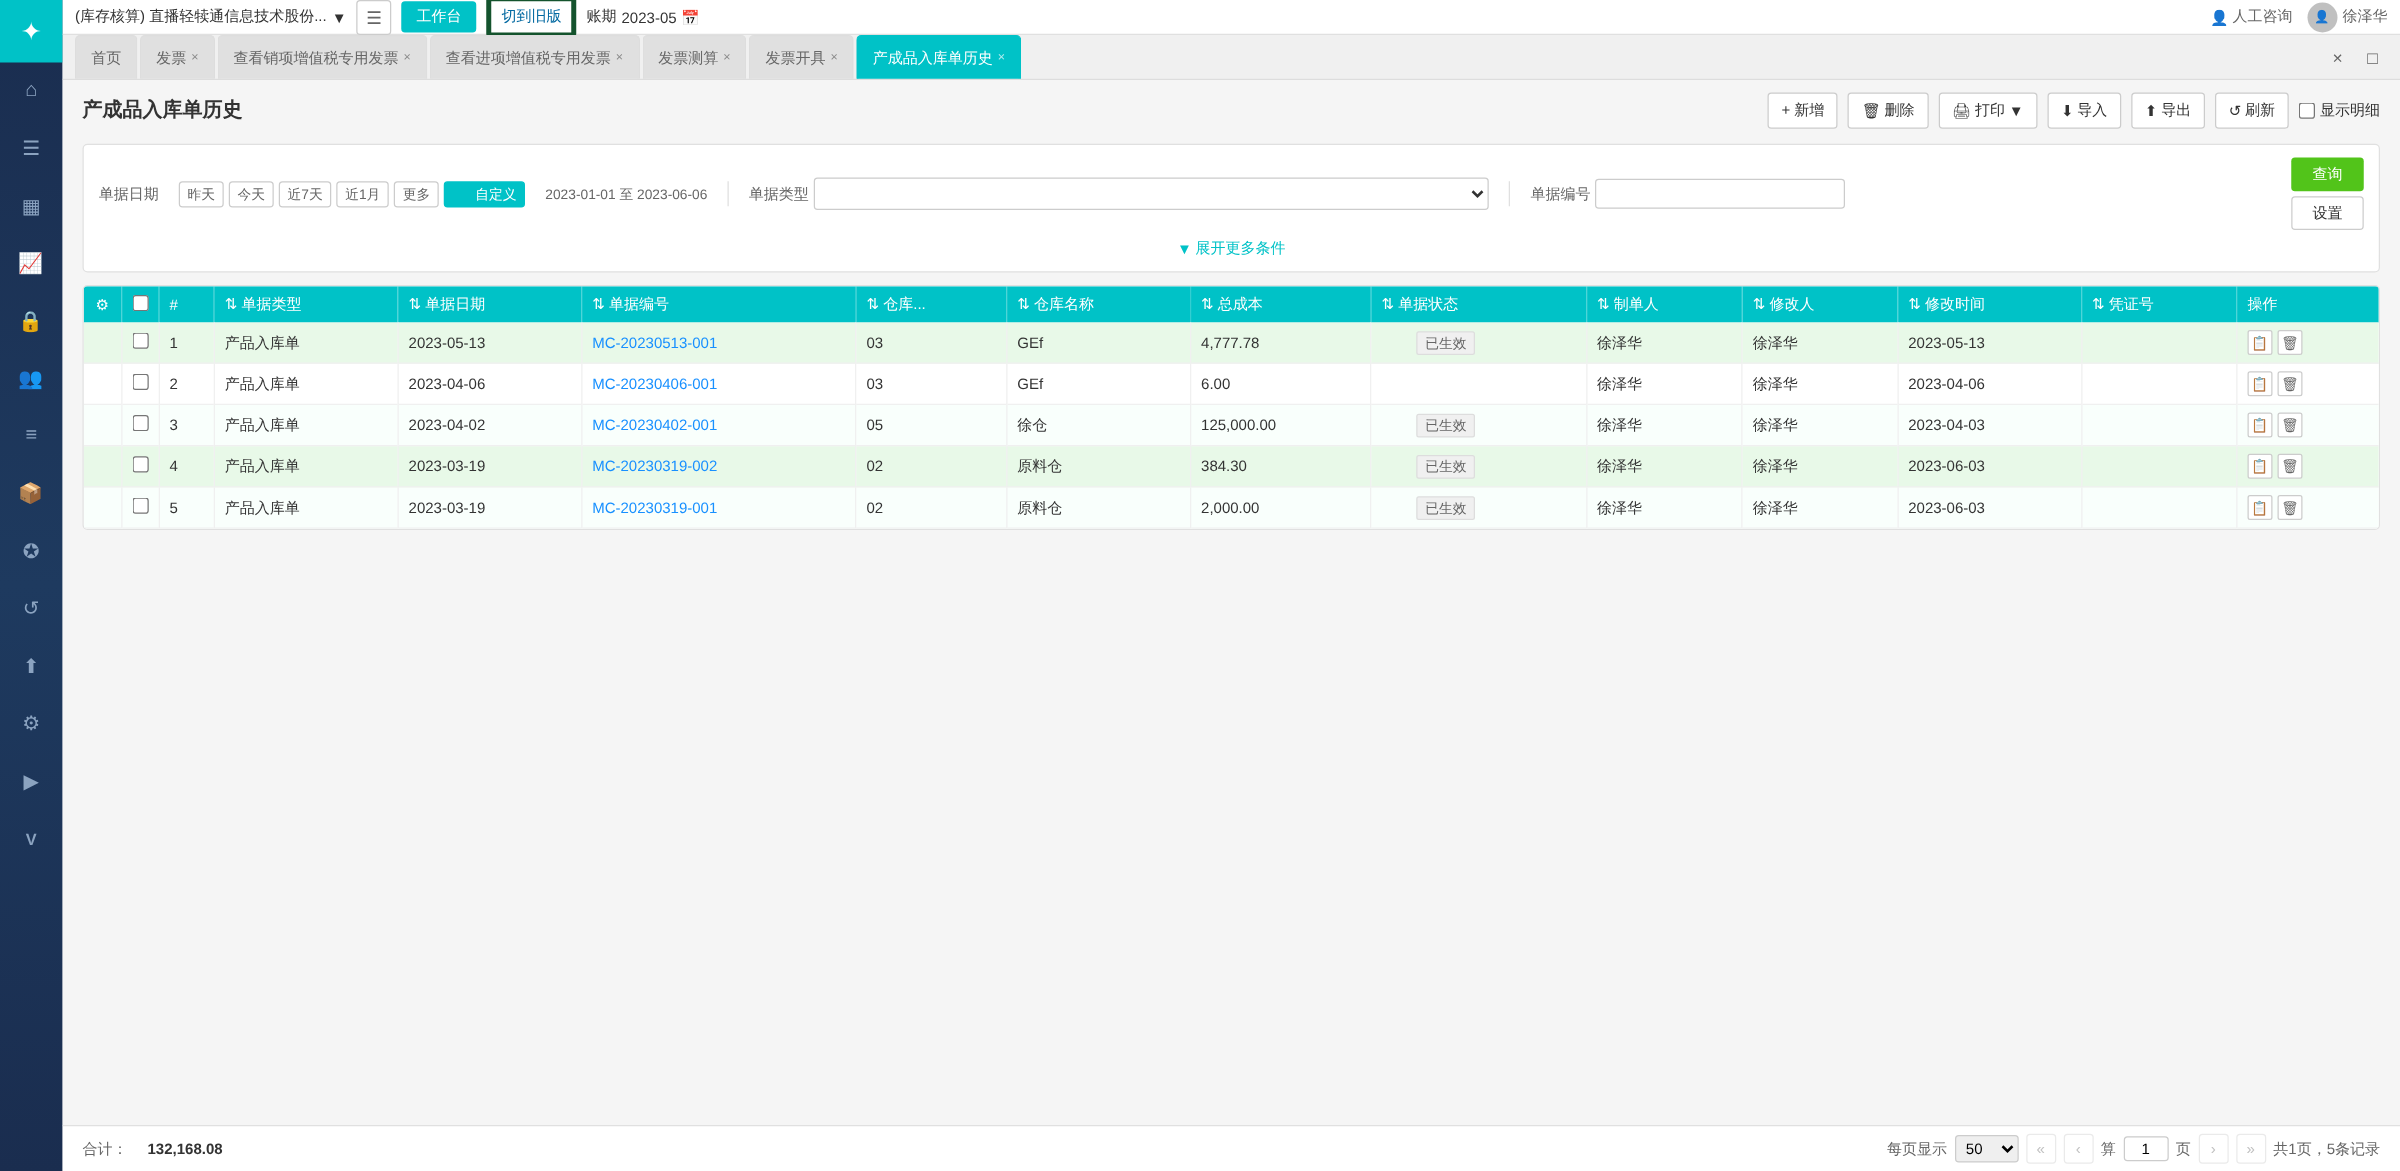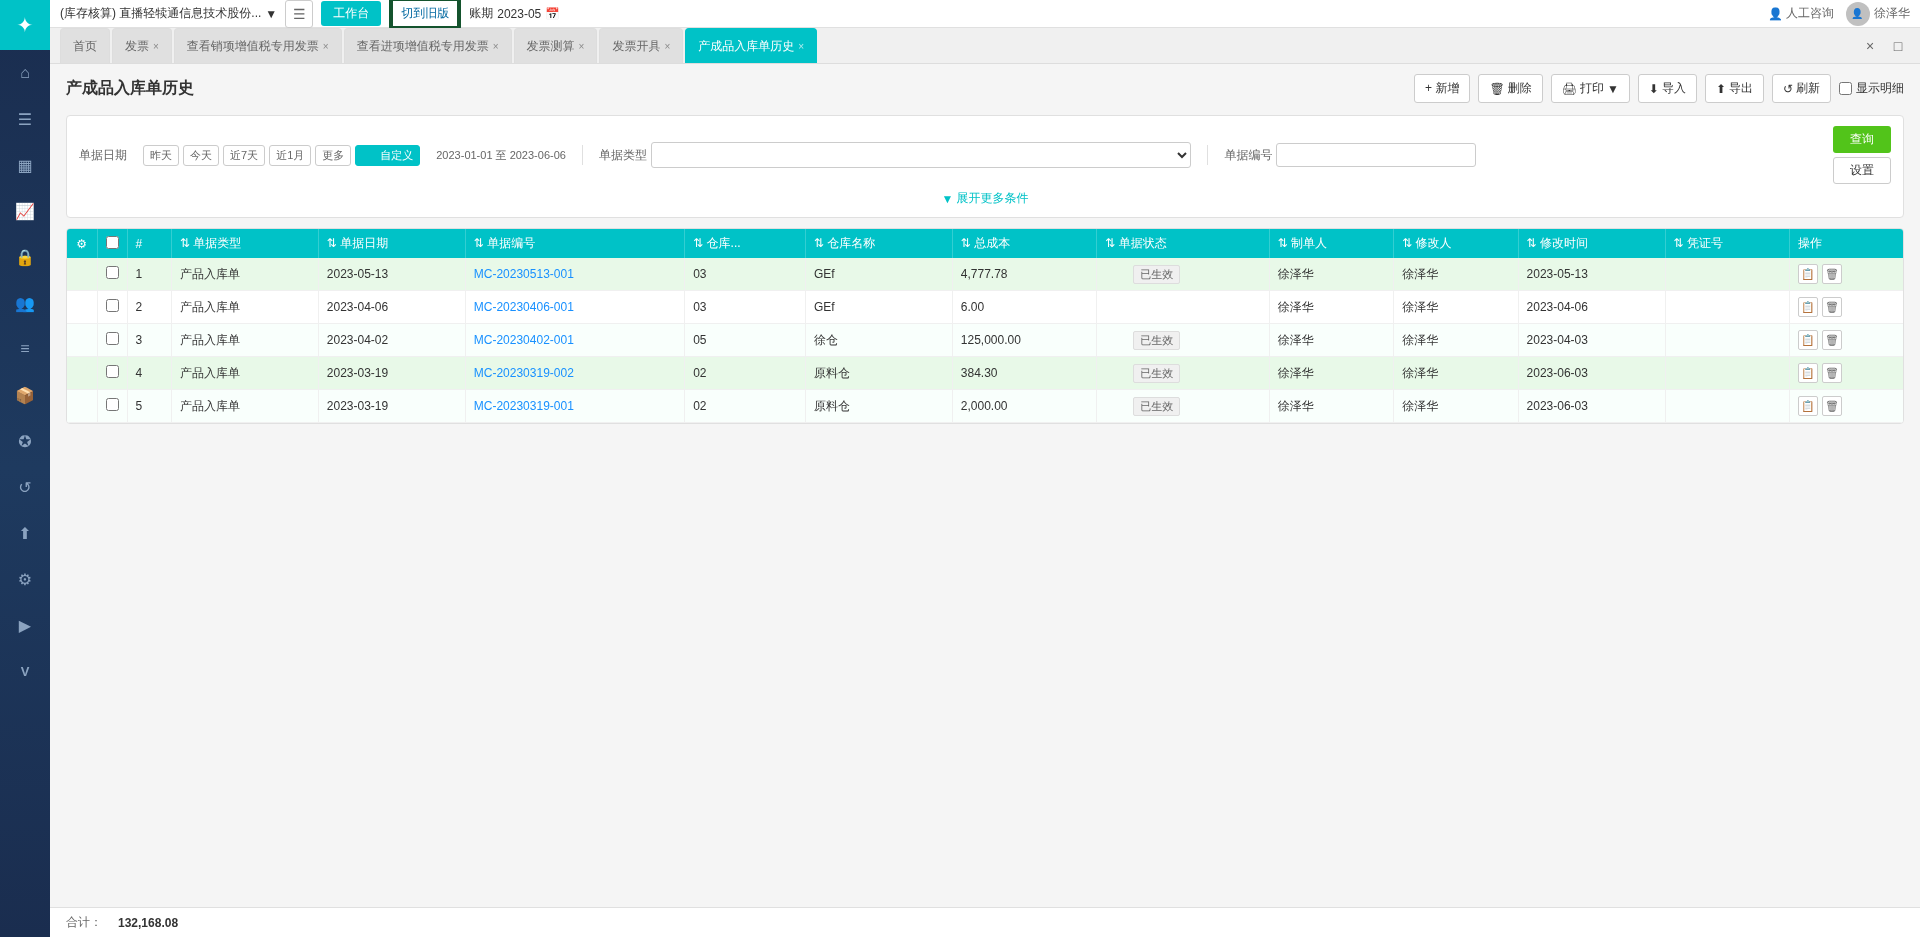--- a/index.html
+++ b/index.html
@@ -411,15 +411,31 @@
     </tr>
           </tbody>
       </table>
     </div>
 
   </div>
 
   <div class="footer-bar">
     <span class="footer-total">合计：</span>
     <span class="footer-total-val">132,168.08</span>
+    <div class="footer-pagination">
+      <span>每页显示</span>
+      <select class="pagination-select">
+        <option value="50">50</option>
+        <option value="100">100</option>
+        <option value="200">200</option>
+      </select>
+      <button class="pagination-btn" disabled="">«</button>
+      <button class="pagination-btn" disabled="">‹</button>
+      <span>算</span>
+      <input type="text" class="pagination-input" value="1" style="">
+      <span>页</span>
+      <button class="pagination-btn" disabled="">›</button>
+      <button class="pagination-btn" disabled="">»</button>
+      <span>共1页，5条记录</span>
+    </div>
   </div>
 
 </div>
 
 </body></html>

